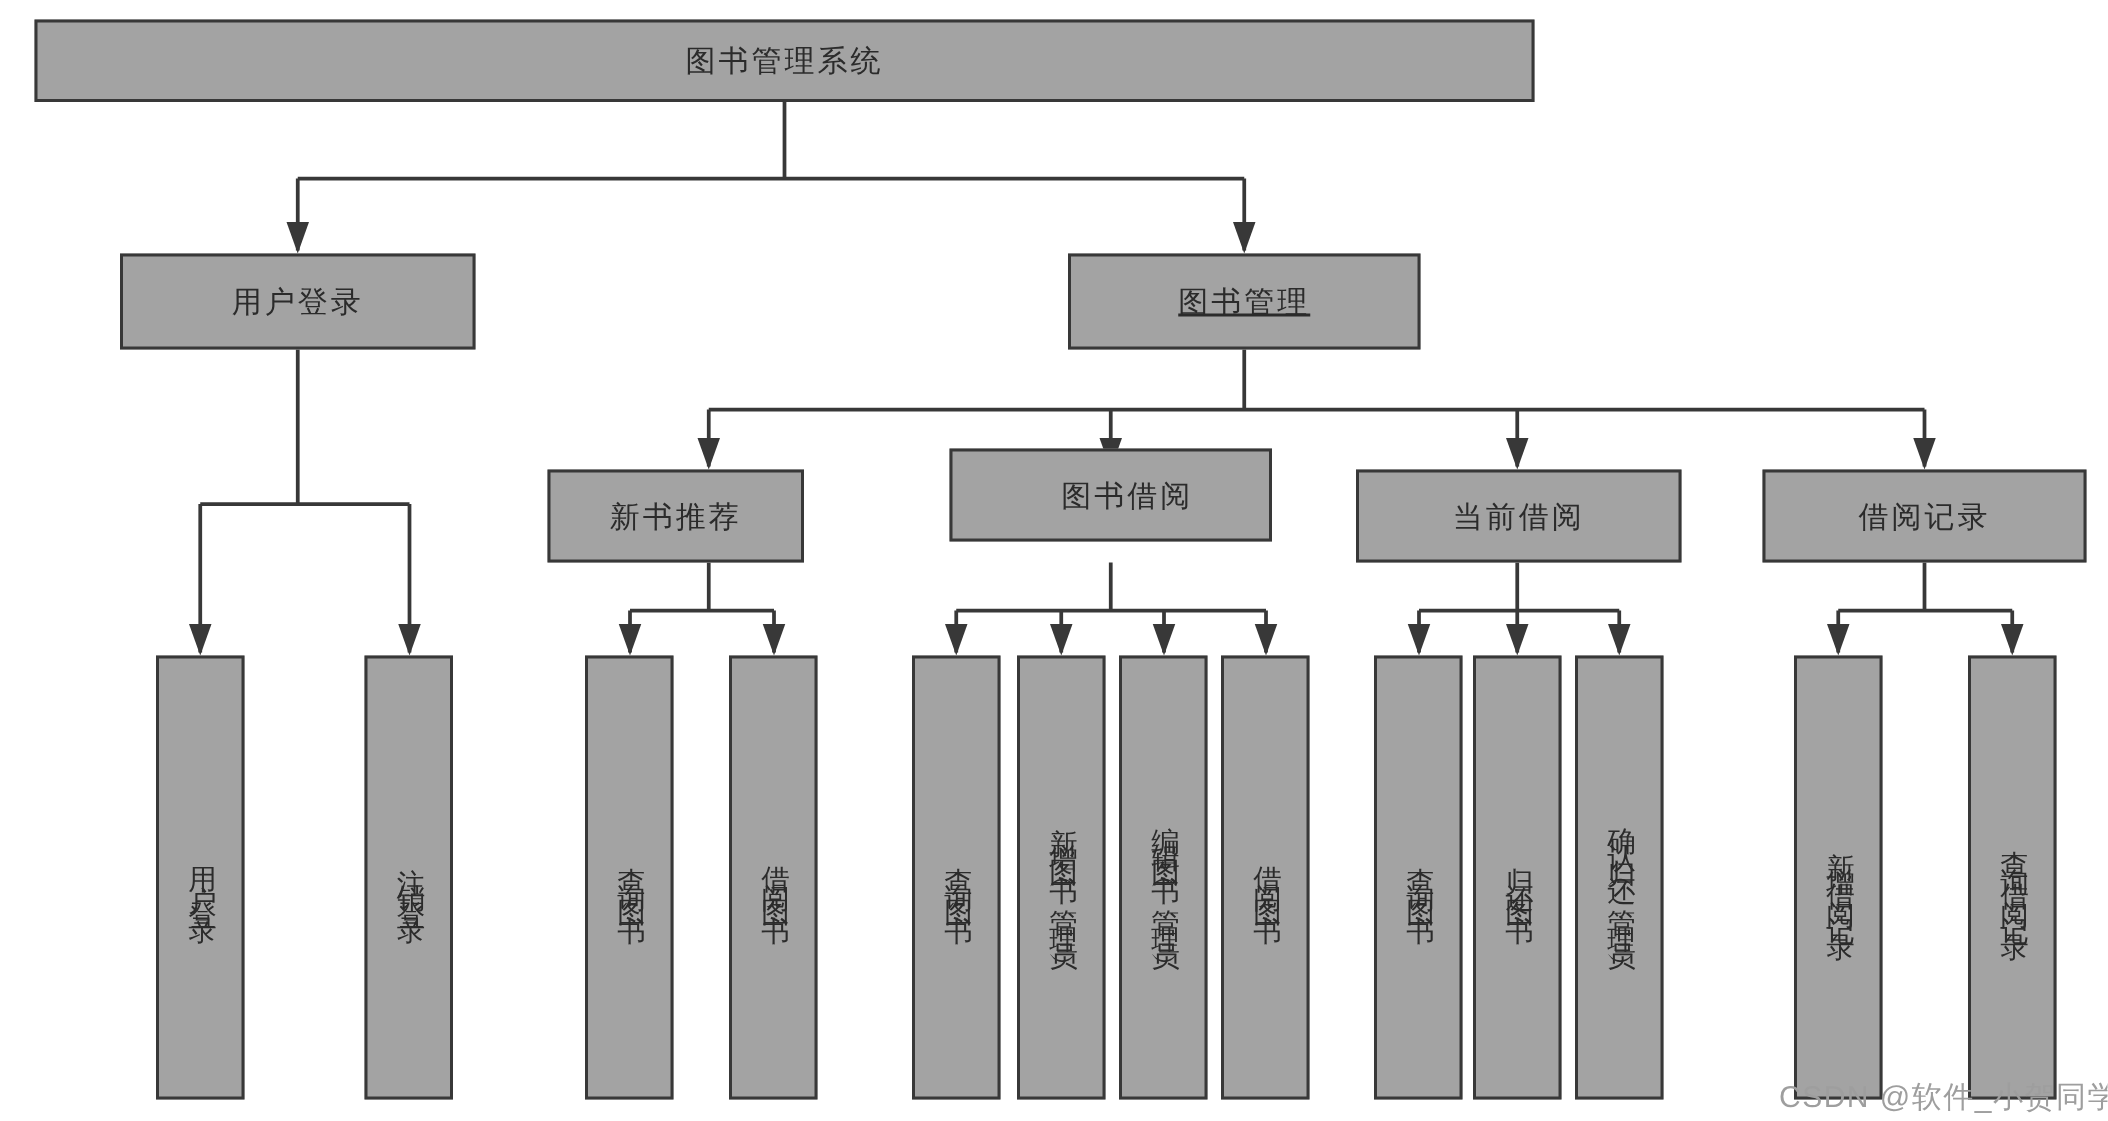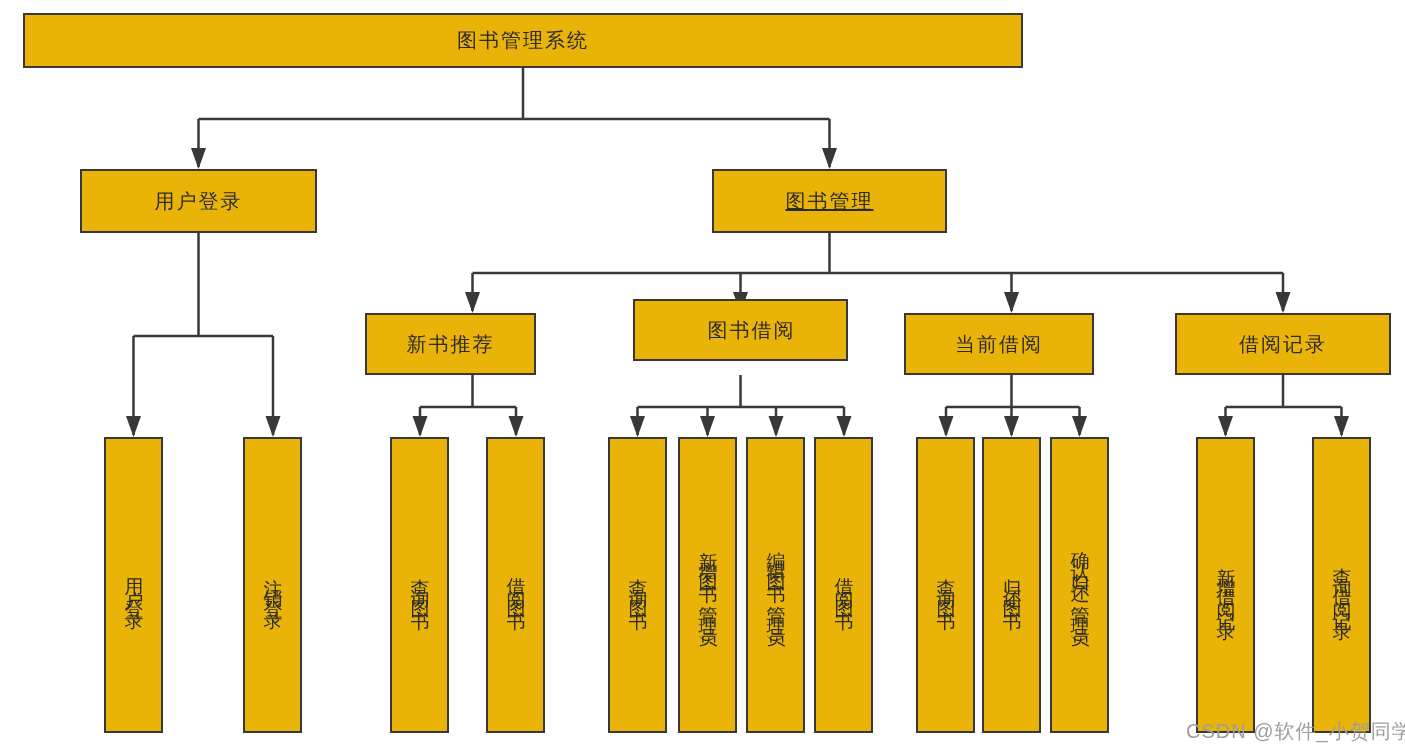--- a/index.html
+++ b/index.html
@@ -9,21 +9,21 @@
     font-family: "Liberation Sans", sans-serif;
     position: relative;
     overflow: hidden;
     color: #2b2b2b;
   }
   .canvas { position: absolute; left: 0; top: 0; width: 1405px; height: 747px; }
   svg.wires { position: absolute; left: 0; top: 0; }
   .box {
     position: absolute;
     box-sizing: border-box;
-    background: #eab308;
+    background: #a3a3a3;
     border: 2.5px solid #383838;
     display: flex;
     align-items: center;
     justify-content: center;
   }
   .h-label {
     font-size: 20px;
     letter-spacing: 2px;
     color: #2b2b2b;
     white-space: nowrap;
@@ -35,21 +35,21 @@
     letter-spacing: 11px;
     line-height: 1.1;
     color: #2b2b2b;
   }
   
   .n-root        { left: 23px;     top: 13px;  width: 1000px; height: 55px; }
   .n-user-login  { left: 80px;     top: 169px; width: 237px;  height: 64px; }
   .n-book-mgmt   { left: 712px;    top: 169px; width: 235px;  height: 64px; text-decoration: underline; }
   .n-new-book    { left: 365px;    top: 313px; width: 171px;  height: 62px; }
   .n-borrow      { left: 633px;    top: 299px; width: 215px;  height: 62px; padding-left: 22px; }
-  .n-current     { left: 904px;    top: 313px; width: 190px;  height: 62px; text-align: right; }
+  .n-current     { left: 904px;    top: 313px; width: 217px;  height: 62px; text-align: right; }
   .n-records     { left: 1175px;   top: 313px; width: 216px;  height: 62px; }
   .leaf          { top: 437px; width: 59px; height: 296px; }
   .l-ul1 { left: 104px; }  .l-ul2 { left: 243px; }
   .l-nb1 { left: 390px; }  .l-nb2 { left: 486px; }
   .l-b1  { left: 608px; }  .l-b2  { left: 678px; }
   .l-b3  { left: 746px; }  .l-b4  { left: 814px; }
   .l-c1  { left: 916px; }  .l-c2  { left: 982px; }
   .l-c3  { left: 1050px; }
   .l-r1  { left: 1196px; } .l-r2  { left: 1312px; }
   .watermark {

